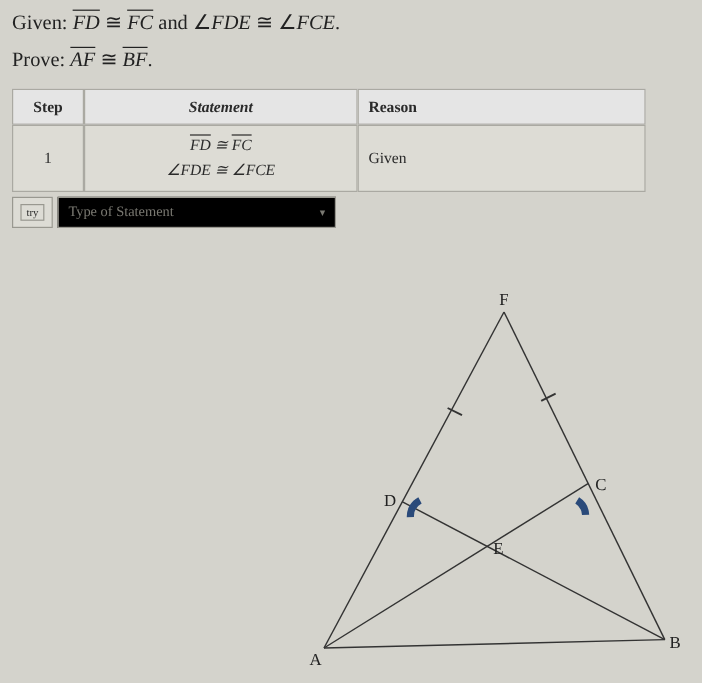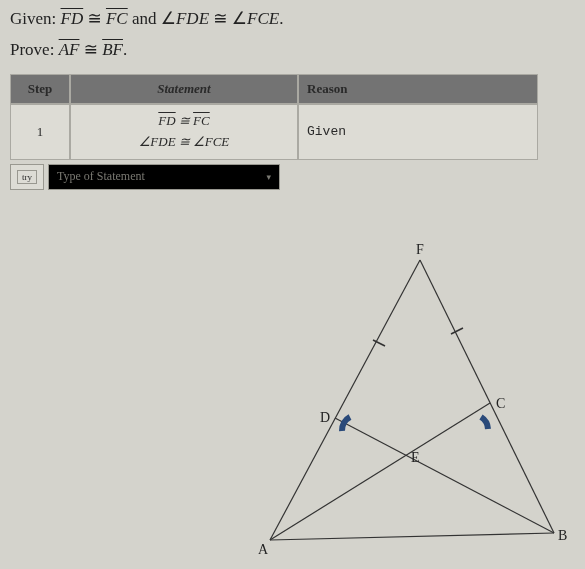--- a/index.html
+++ b/index.html
@@ -33,32 +33,32 @@
     align-items: stretch;
   }
   .hdr-row .cell, .body-row .cell {
     border: 1px solid #aaa9a2;
     background: #dddcd5;
     padding: 6px 8px;
     font-size: 13px;
   }
   .hdr-row .cell {
     font-weight: bold;
-    background: #737373;
+    background: #e5e5e5;
   }
   .col-step { width: 60px; text-align: center; }
   .col-stmt { width: 228px; text-align: center; font-style: italic; }
   .col-reason { width: 240px; }
 
   .body-row .col-step {
     display:flex; align-items:center; justify-content:center;
     font-style: normal;
   }
   .body-row .col-stmt { line-height: 1.6; }
-  .body-row .col-reason { display:flex; align-items:center;font-family:Liberation Mono, monospace; }
+  .body-row .col-reason { display:flex; align-items:center; }
 
   .input-row {
     display: flex;
     margin-top: 4px;
     gap: 4px;
     align-items: center;
   }
   .try-btn {
     width: 34px;
     height: 26px;

